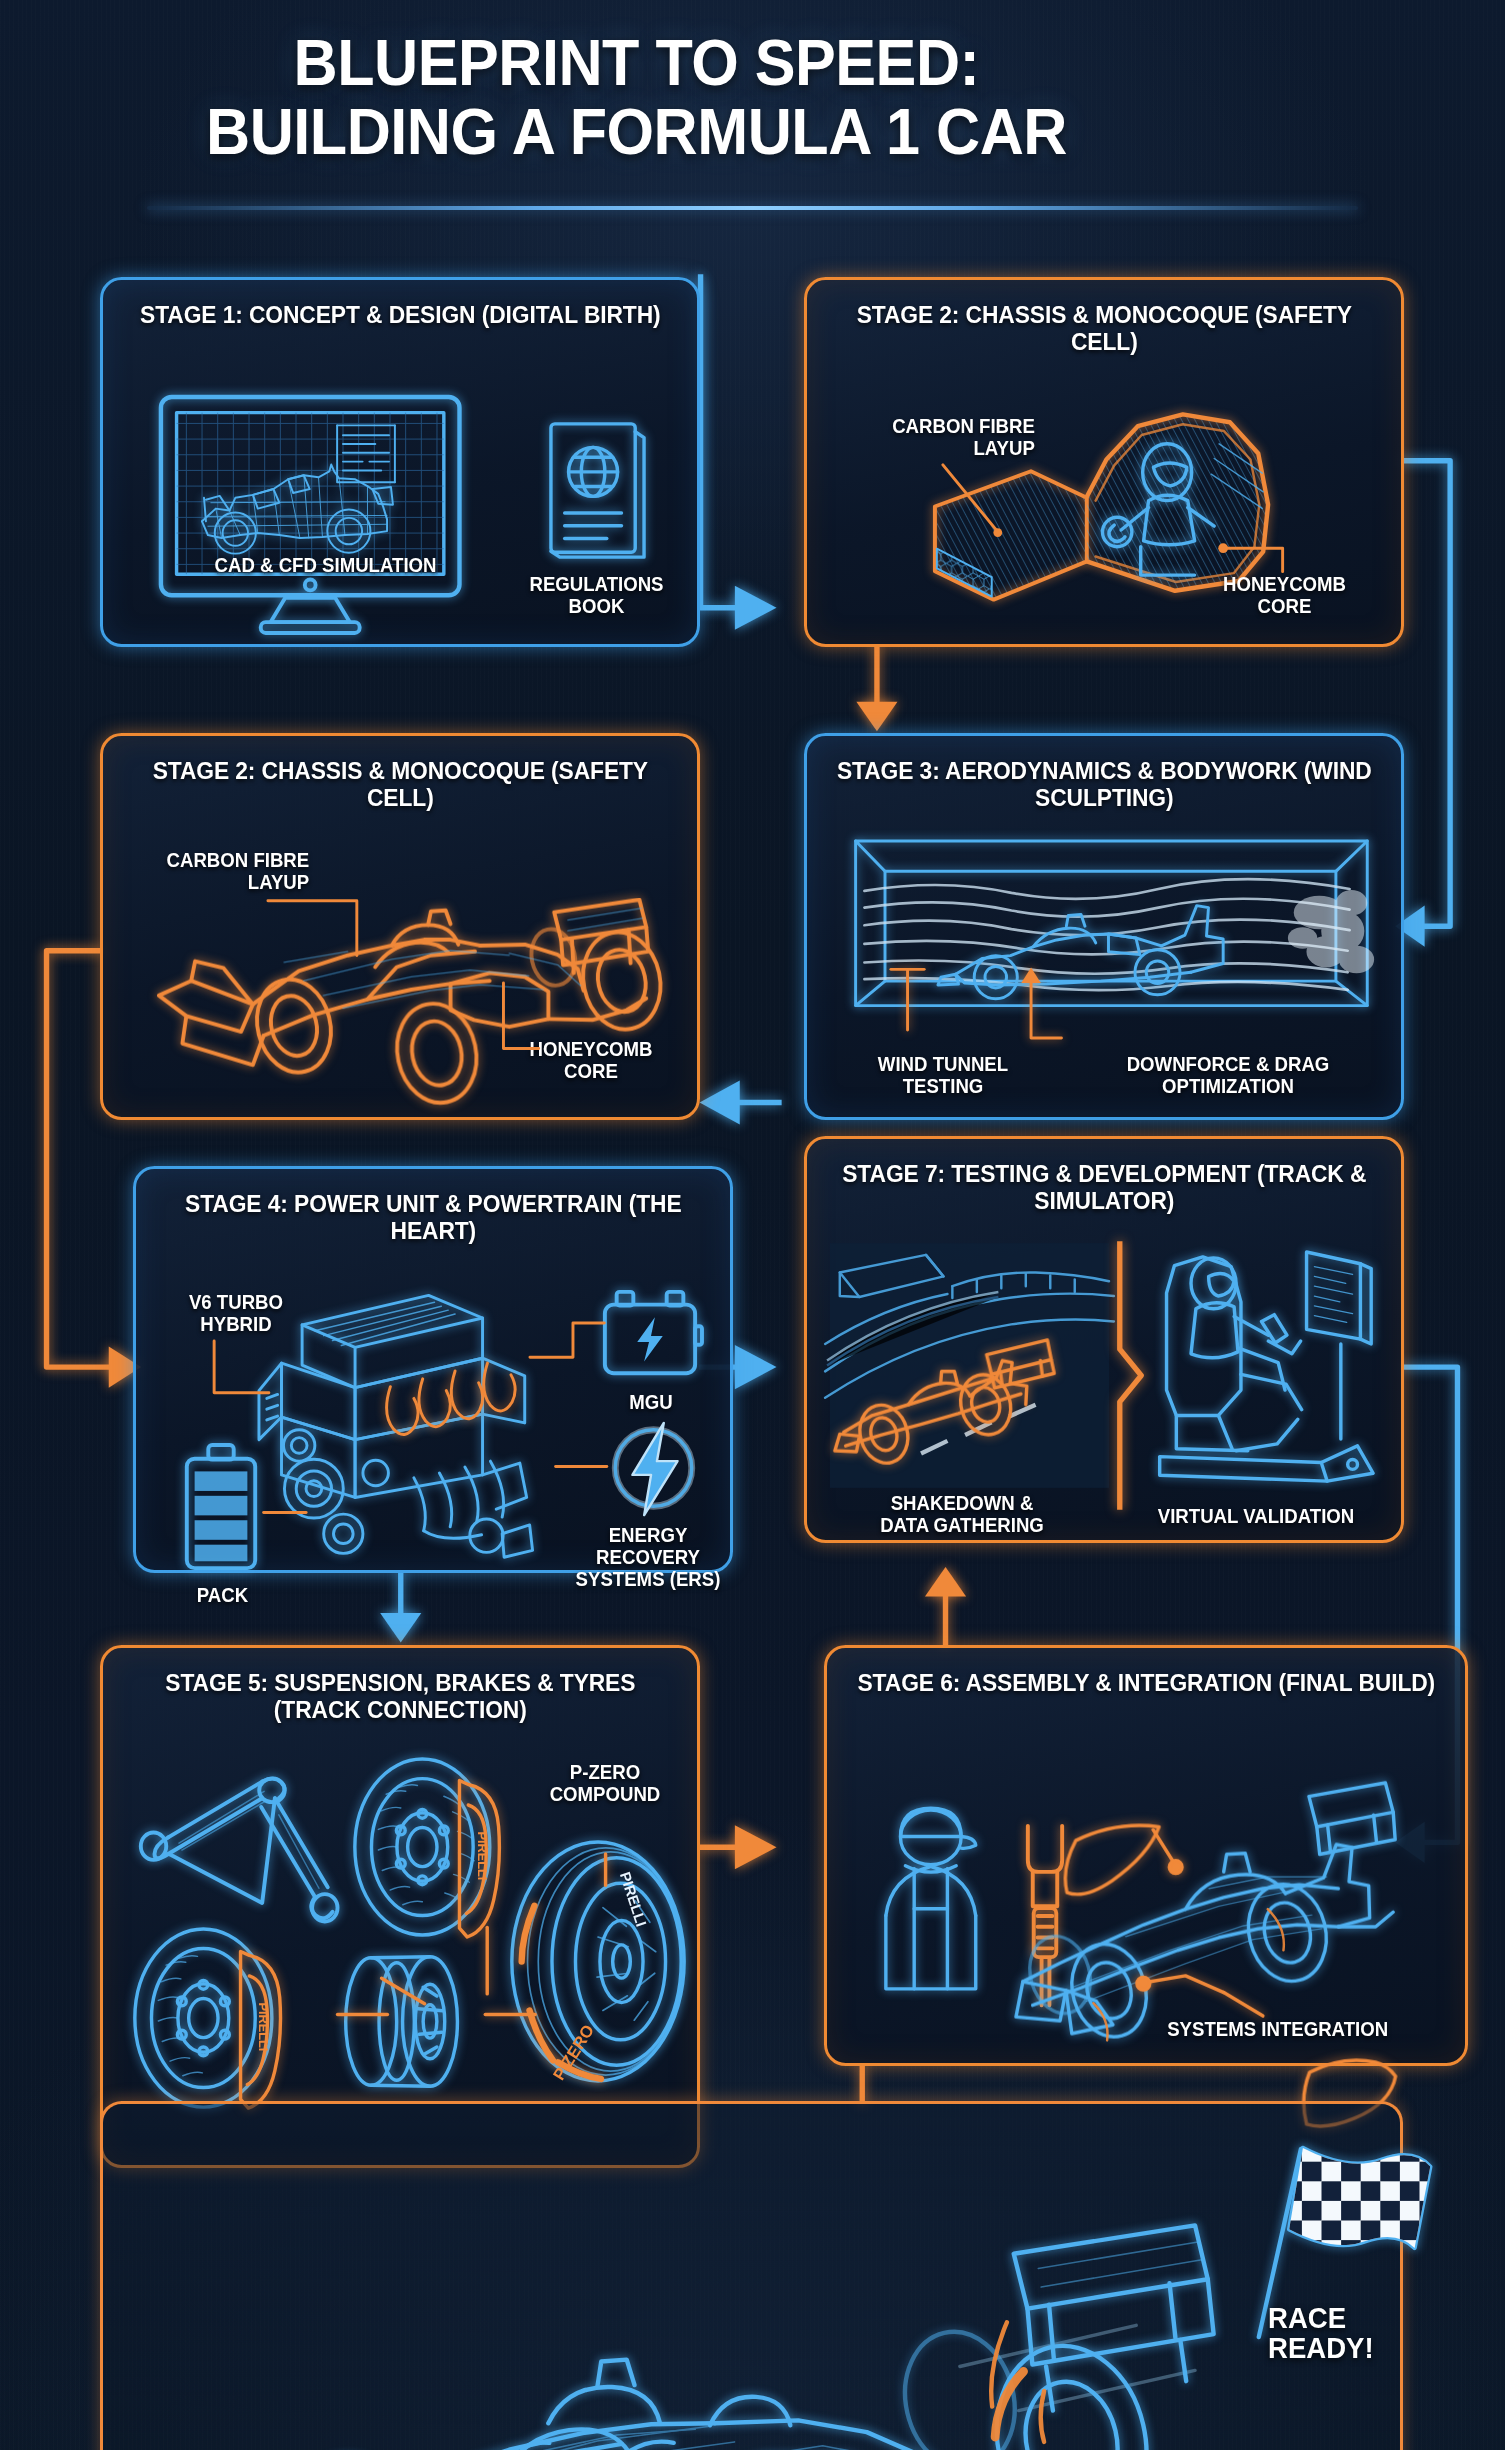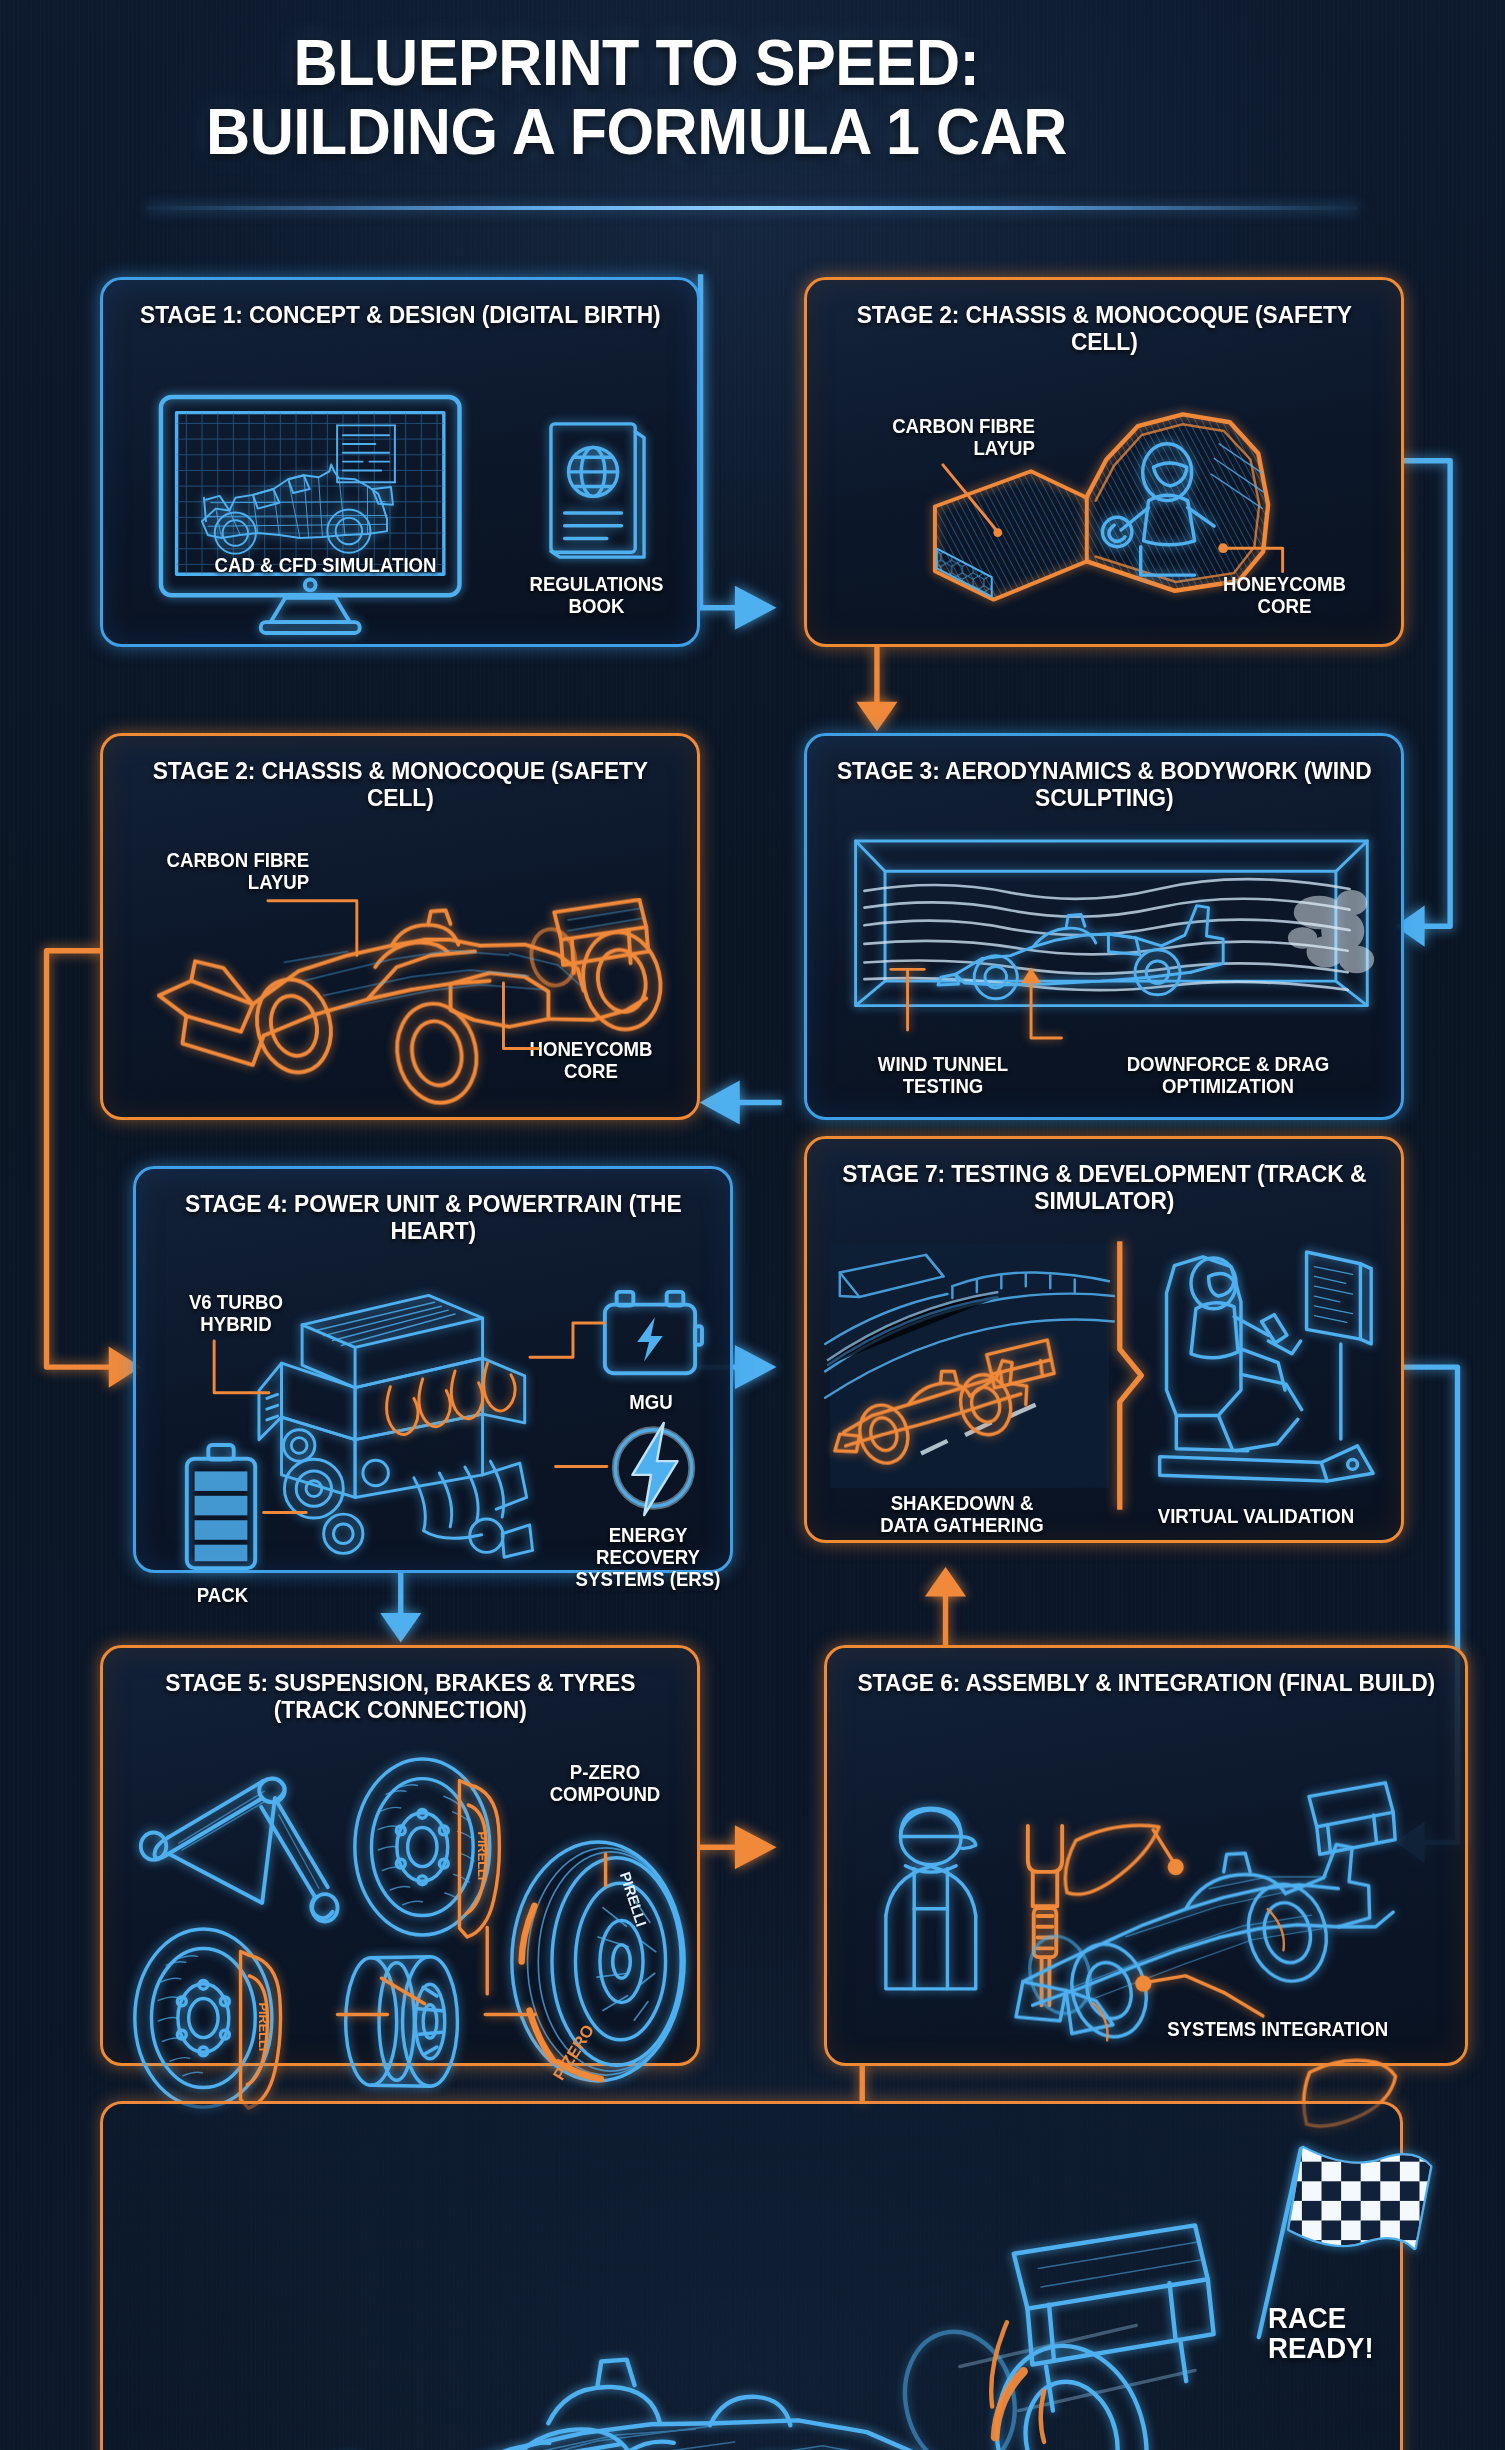--- a/index.html
+++ b/index.html
@@ -620,21 +620,21 @@
         <circle cx="424" cy="452" r="10"></circle>
         <path d="M186 424 L270 410 L312 360"></path>
       </g>
     </svg>
 
     <div class="label c" style="left:17.6px; top:354px; width:274px;">SHAKEDOWN &amp;
 DATA GATHERING</div>
     <div class="label c" style="left:319px; top:367px; width:260px;">VIRTUAL VALIDATION</div>
   </div>
 
-  <div class="panel orange" style="left:100px; top:1645px; width:600px; height:421px;">
+  <div class="panel orange" style="left:100px; top:1645px; width:600px; height:523px;">
     <div class="panel-title">STAGE 5: SUSPENSION, BRAKES &amp; TYRES
 (TRACK CONNECTION)</div>
 
     <svg class="art" style="left:29px; top:108px;" width="230" height="196" viewBox="0 0 470 400">
       <g class="bs glowb" stroke-width="8">
         <path d="M60 150 L262 36 L398 186 L216 334 Z" fill="none" opacity="0"></path>
         <path d="M74 166 L266 52"></path>
         <path d="M74 200 L266 86"></path>
         <path d="M74 166 q-28 16 -28 34 q0 18 28 0"></path>
         <path d="M266 52 q26 -14 40 2 q14 16 -6 32"></path>

